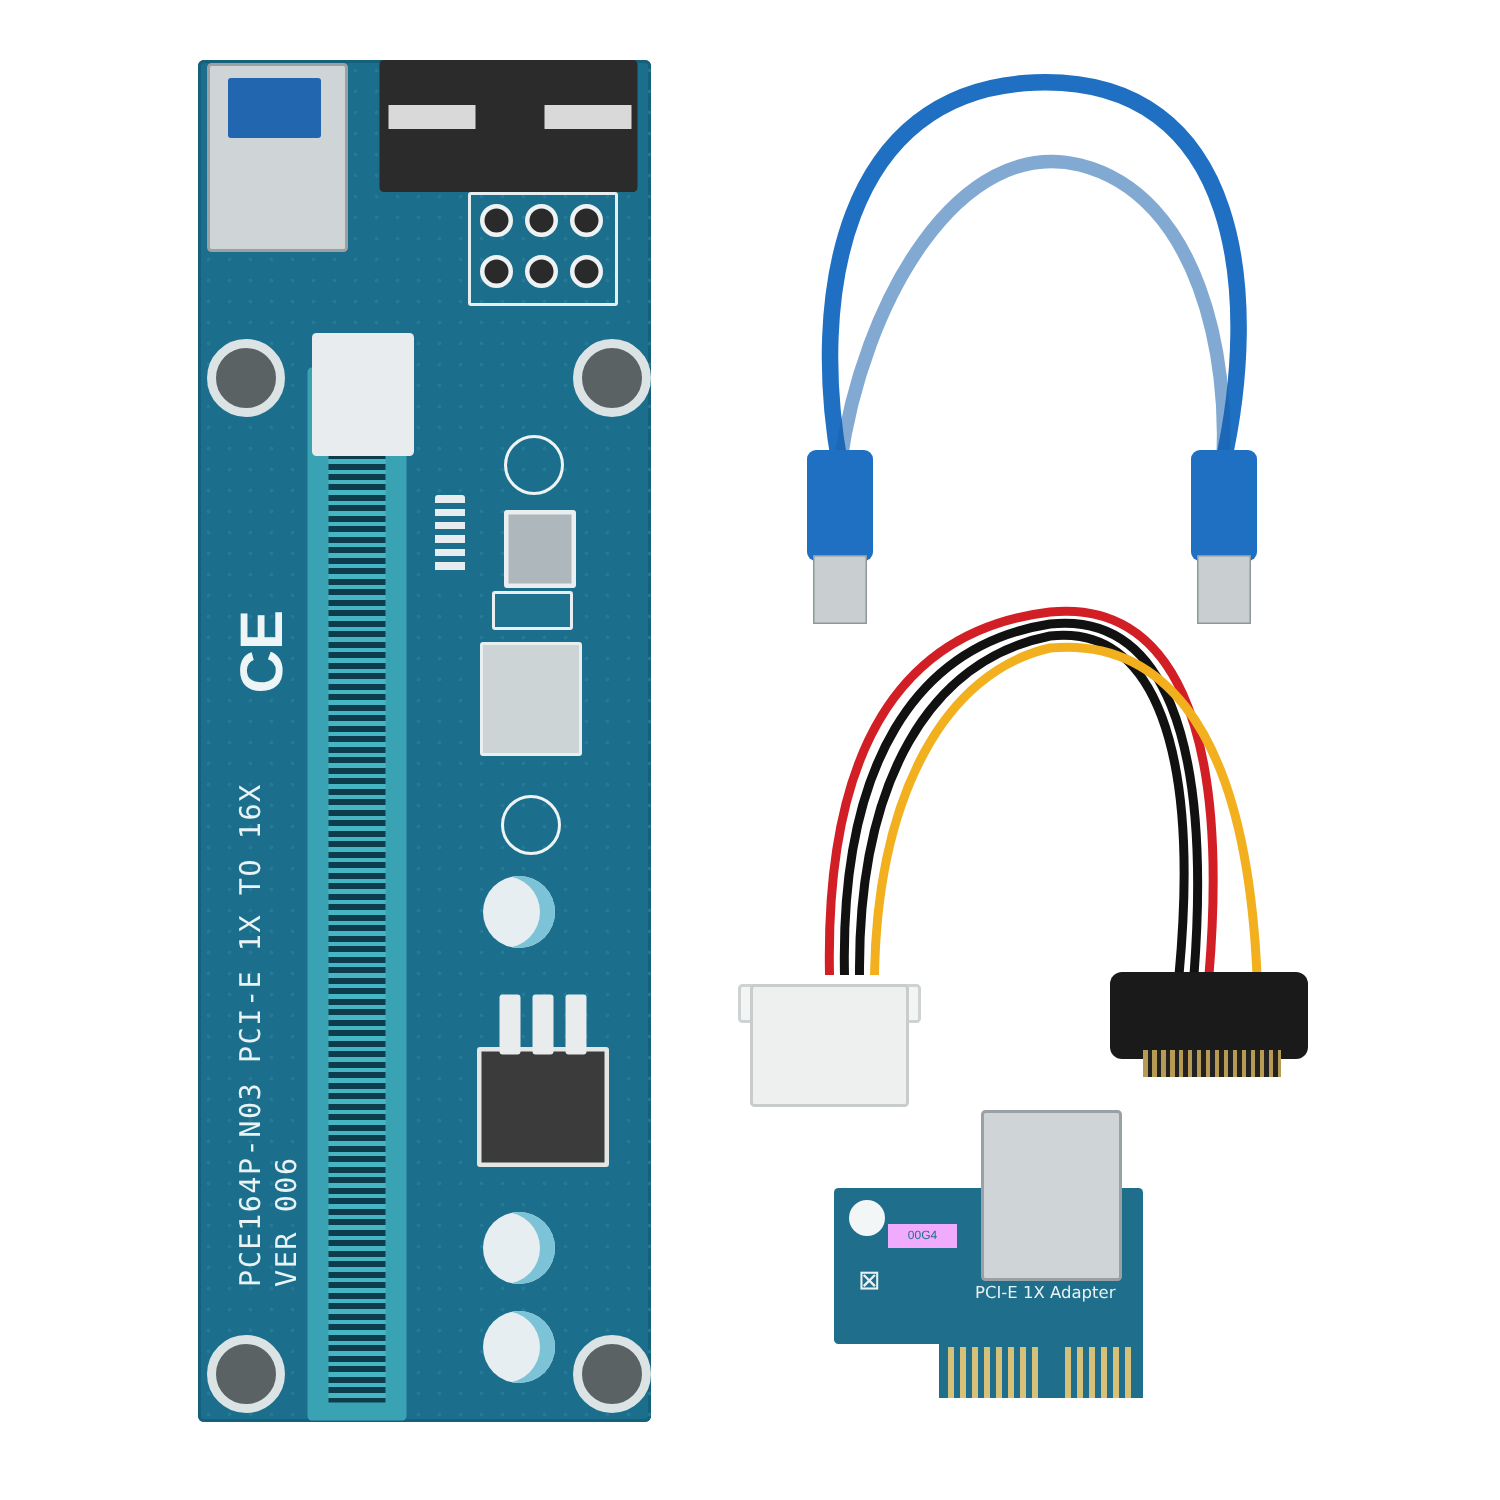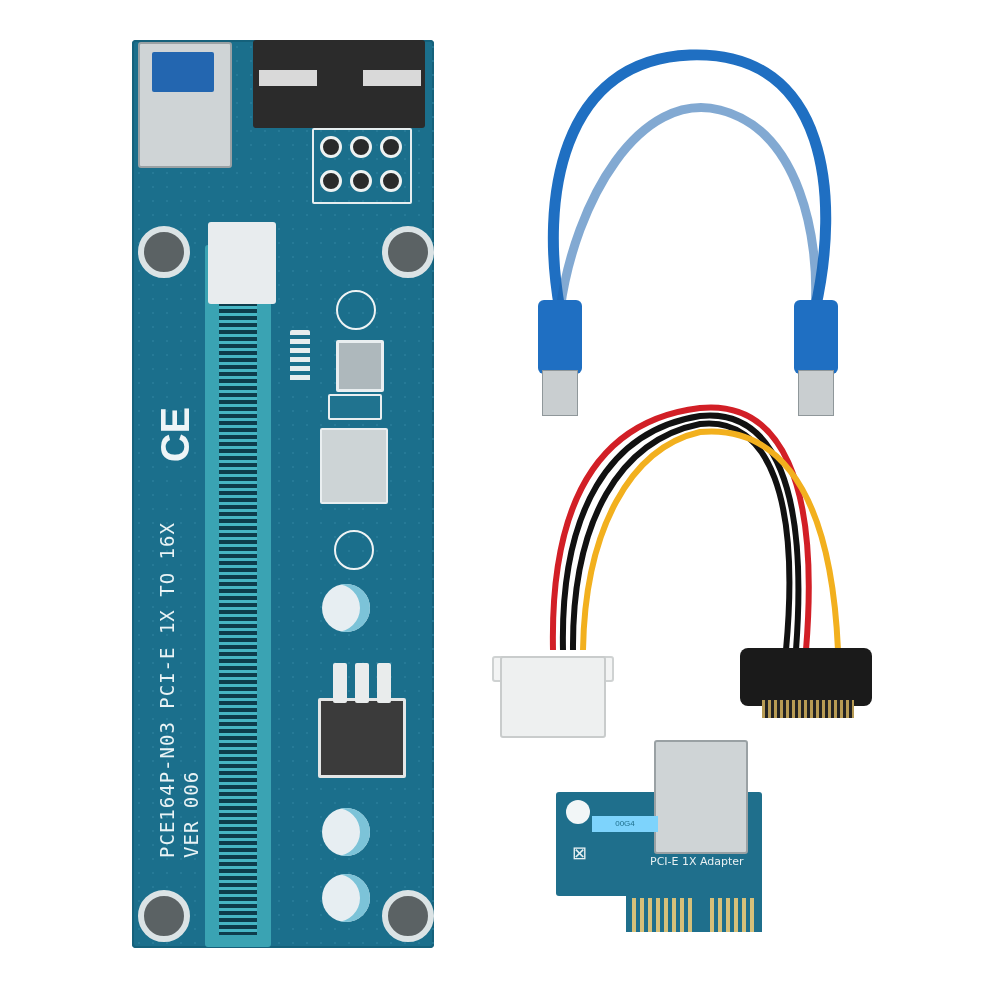--- a/index.html
+++ b/index.html
@@ -32,21 +32,21 @@
   .molex{left:500px;top:656px;width:102px;height:78px;background:#eef0f0;border:2px solid #c9cccc;border-radius:3px;}
   .molex-top{left:492px;top:656px;width:118px;height:22px;background:#f3f4f4;border:2px solid #cfd2d2;border-radius:3px;}
   .sata{left:740px;top:648px;width:132px;height:58px;background:#1a1a1a;border-radius:8px;}
   .sata-pins{left:762px;top:700px;width:92px;height:18px;background:repeating-linear-gradient(90deg,#b79b54 0 3px,#222 3px 6px);}
   
   .adapter{left:556px;top:792px;width:206px;height:104px;background:#1f6f8c;border-radius:3px;}
   .adapter-edge{left:626px;top:892px;width:136px;height:40px;background:#1f6f8c;}
   .gold{position:absolute;bottom:0;height:34px;background:repeating-linear-gradient(90deg,#d7c079 0 4px,#1f6f8c 4px 8px);}
   .adapter-usb{left:654px;top:740px;width:90px;height:110px;background:#cfd4d6;border:2px solid #9aa1a4;border-radius:3px;}
   .adapter-text{left:650px;top:855px;font-size:11px;color:#e7f0f2;font-family:"DejaVu Sans",sans-serif;}
-  .adapter-label{left:592px;top:816px;width:66px;height:16px;background:#7dd3fc;font-size:8px;color:#1f6f8c;text-align:center;line-height:16px;}
+  .adapter-label{left:592px;top:816px;width:46px;height:16px;background:#f0abfc;font-size:8px;color:#1f6f8c;text-align:center;line-height:16px;}
   .watermark{left:482px;top:462px;font-size:12px;color:#f2f2f2;}
 </style>
 </head>
 <body>
 
 <div class="abs board">
   <div class="board-dots"></div>
 </div>
 
 <div class="abs usb-a">

